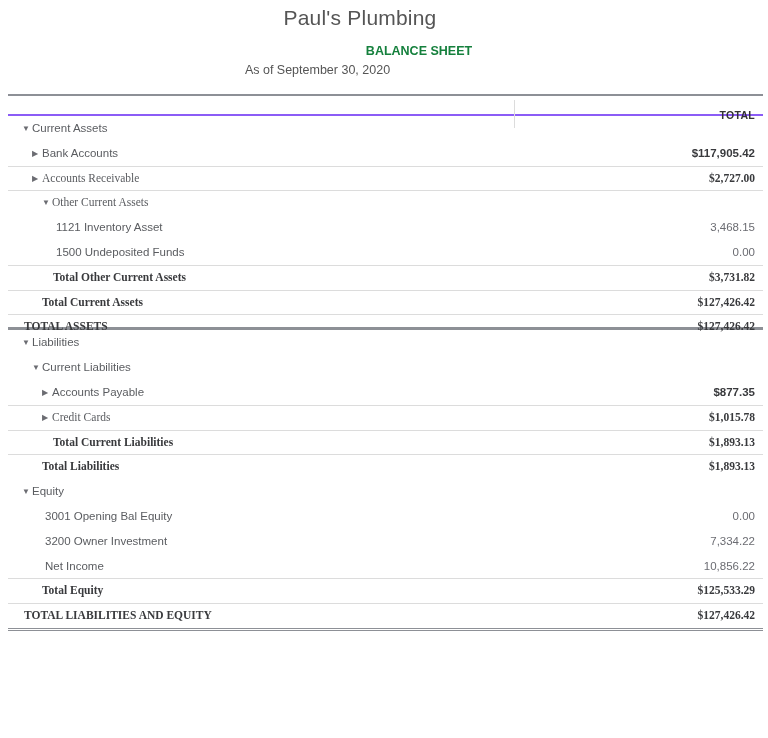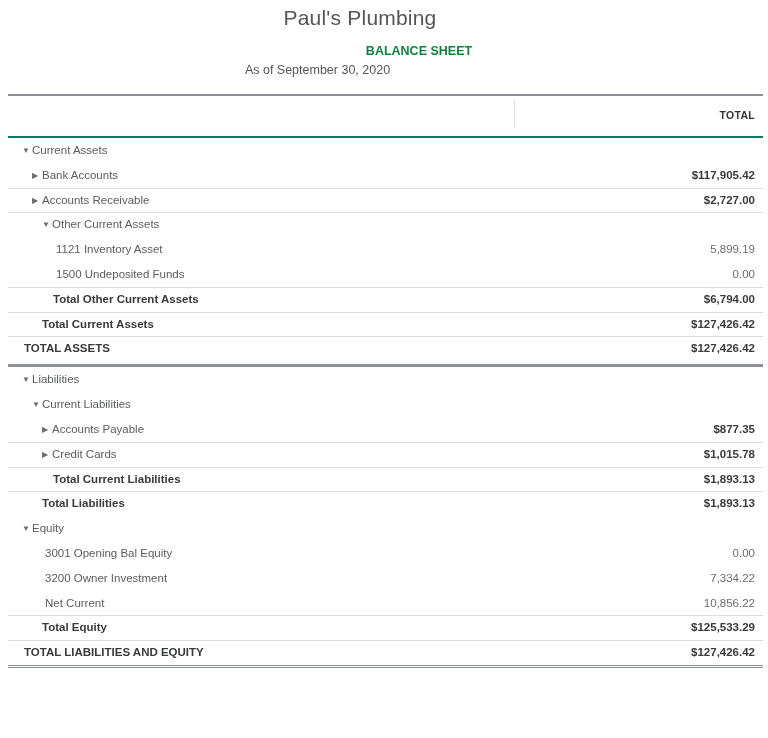--- a/index.html
+++ b/index.html
@@ -7,31 +7,31 @@
     width: 768px; height: 738px; overflow: hidden; position: relative;
     font-family: "Liberation Sans", "DejaVu Sans", sans-serif;
     color: #393a3d;
   }
   .report-header { position: absolute; left: 0; top: 0; width: 768px; text-align: center; }
   .company { position: absolute; top: 6px; left: 0; width: 720px; font-size: 21px; color: #555; letter-spacing: 0.2px; }
   .title { position: absolute; top: 44px; left: 0; width: 768px; font-size: 12.5px; font-weight: bold; color: #15803d; padding-left: 35px; }
   .subtitle { position: absolute; top: 63px; left: 0; width: 635px; font-size: 12.5px; color: #555; }
 
   .table { position: absolute; left: 8px; top: 94px; width: 755px; }
-  .thead { height: 44px; border-top: 2px solid #8d9096; border-bottom: 2px solid #0f766e; position: relative; box-sizing: border-box; }
+  .thead { height: 22px; border-top: 2px solid #8d9096; border-bottom: 2px solid #8b5cf6; position: relative; box-sizing: border-box; }
   .thead .col-div { position: absolute; left: 506px; top: 4px; height: 28px; border-left: 1px solid #dcdcdc; }
   .thead .total-h { position: absolute; right: 8px; top: 13px; font-size: 10.5px; font-weight: bold; color: #333; letter-spacing: 0.3px; }
 
   .row { height: 24.8px; position: relative; box-sizing: border-box; font-size: 11.5px; }
   .row .label { position: absolute; top: 6px; white-space: nowrap; color: #5a5c60; }
   .row .amt { position: absolute; right: 8px; top: 6px; white-space: nowrap; color: #6b6c72; }
   .row.bold .label, .row.bold .amt { font-weight: bold; color: #393a3d; }
   .row.sub-amt .amt { font-weight: bold; color: #393a3d; }
   .row.line-top { border-top: 1px solid #dcdcdc; }
-  .row.line-top .label, .row.line-top .amt { top: 5px; }
+  .row.line-top .label, .row.line-top .amt { top: 5px; font-family: Liberation Serif, serif; }
   .row.thick-bottom { border-bottom: 3px solid #8d9096; }
   .row.double-bottom { border-bottom: 3px double #8d9096; text-align: center; }
 
   .caret { display: inline-block; width: 10px; color: #6b6c72; font-size: 8px; vertical-align: 1px; }
   .l0 { left: 6px; }
   .l1 { left: 14px; }
   .l2 { left: 24px; }
   .l3 { left: 34px; }
   .l3t { left: 44px; }
 </style>
@@ -72,39 +72,39 @@
   </div>
 
   <div class="row line-top">
     <span class="label l3">
       <span class="caret">▼</span><span>Other Current Assets</span>
     </span>
   </div>
 
   <div class="row">
     <span class="label l3t" style="left:48px">1121 Inventory Asset</span>
-    <span class="amt">5,899.19</span>
+    <span class="amt">3,468.15</span>
   </div>
 
   <div class="row">
     <span class="label l3t" style="left:48px">1500 Undeposited Funds</span>
     <span class="amt">0.00</span>
   </div>
 
   <div class="row bold line-top">
     <span class="label l3t" style="left:45px">Total Other Current Assets</span>
-    <span class="amt">$6,794.00</span>
+    <span class="amt">$3,731.82</span>
   </div>
 
   <div class="row bold line-top">
     <span class="label" style="left:34px">Total Current Assets</span>
     <span class="amt">$127,426.42</span>
   </div>
 
-  <div class="row bold line-top thick-bottom" style="height:31px">
+  <div class="row bold line-top thick-bottom" style="height:16px">
     <span class="label" style="left:16px">TOTAL ASSETS</span>
     <span class="amt">$127,426.42</span>
   </div>
 
 
   <div class="row">
     <span class="label l1">
       <span class="caret">▼</span><span>Liabilities</span>
     </span>
   </div>
@@ -150,21 +150,21 @@
     <span class="amt">0.00</span>
   </div>
 
   <div class="row">
     <span class="label" style="left:37px">3200 Owner Investment</span>
     <span class="amt">7,334.22</span>
   </div>
 
 
   <div class="row">
-    <span class="label" style="left:37px">Net Current</span>
+    <span class="label" style="left:37px">Net Income</span>
     <span class="amt">10,856.22</span>
   </div>
 
   <div class="row bold line-top">
     <span class="label" style="left:34px">Total Equity</span>
     <span class="amt">$125,533.29</span>
   </div>
 
   <div class="row bold line-top double-bottom" style="height:28px">
     <span class="label" style="left:16px">TOTAL LIABILITIES AND EQUITY</span>

